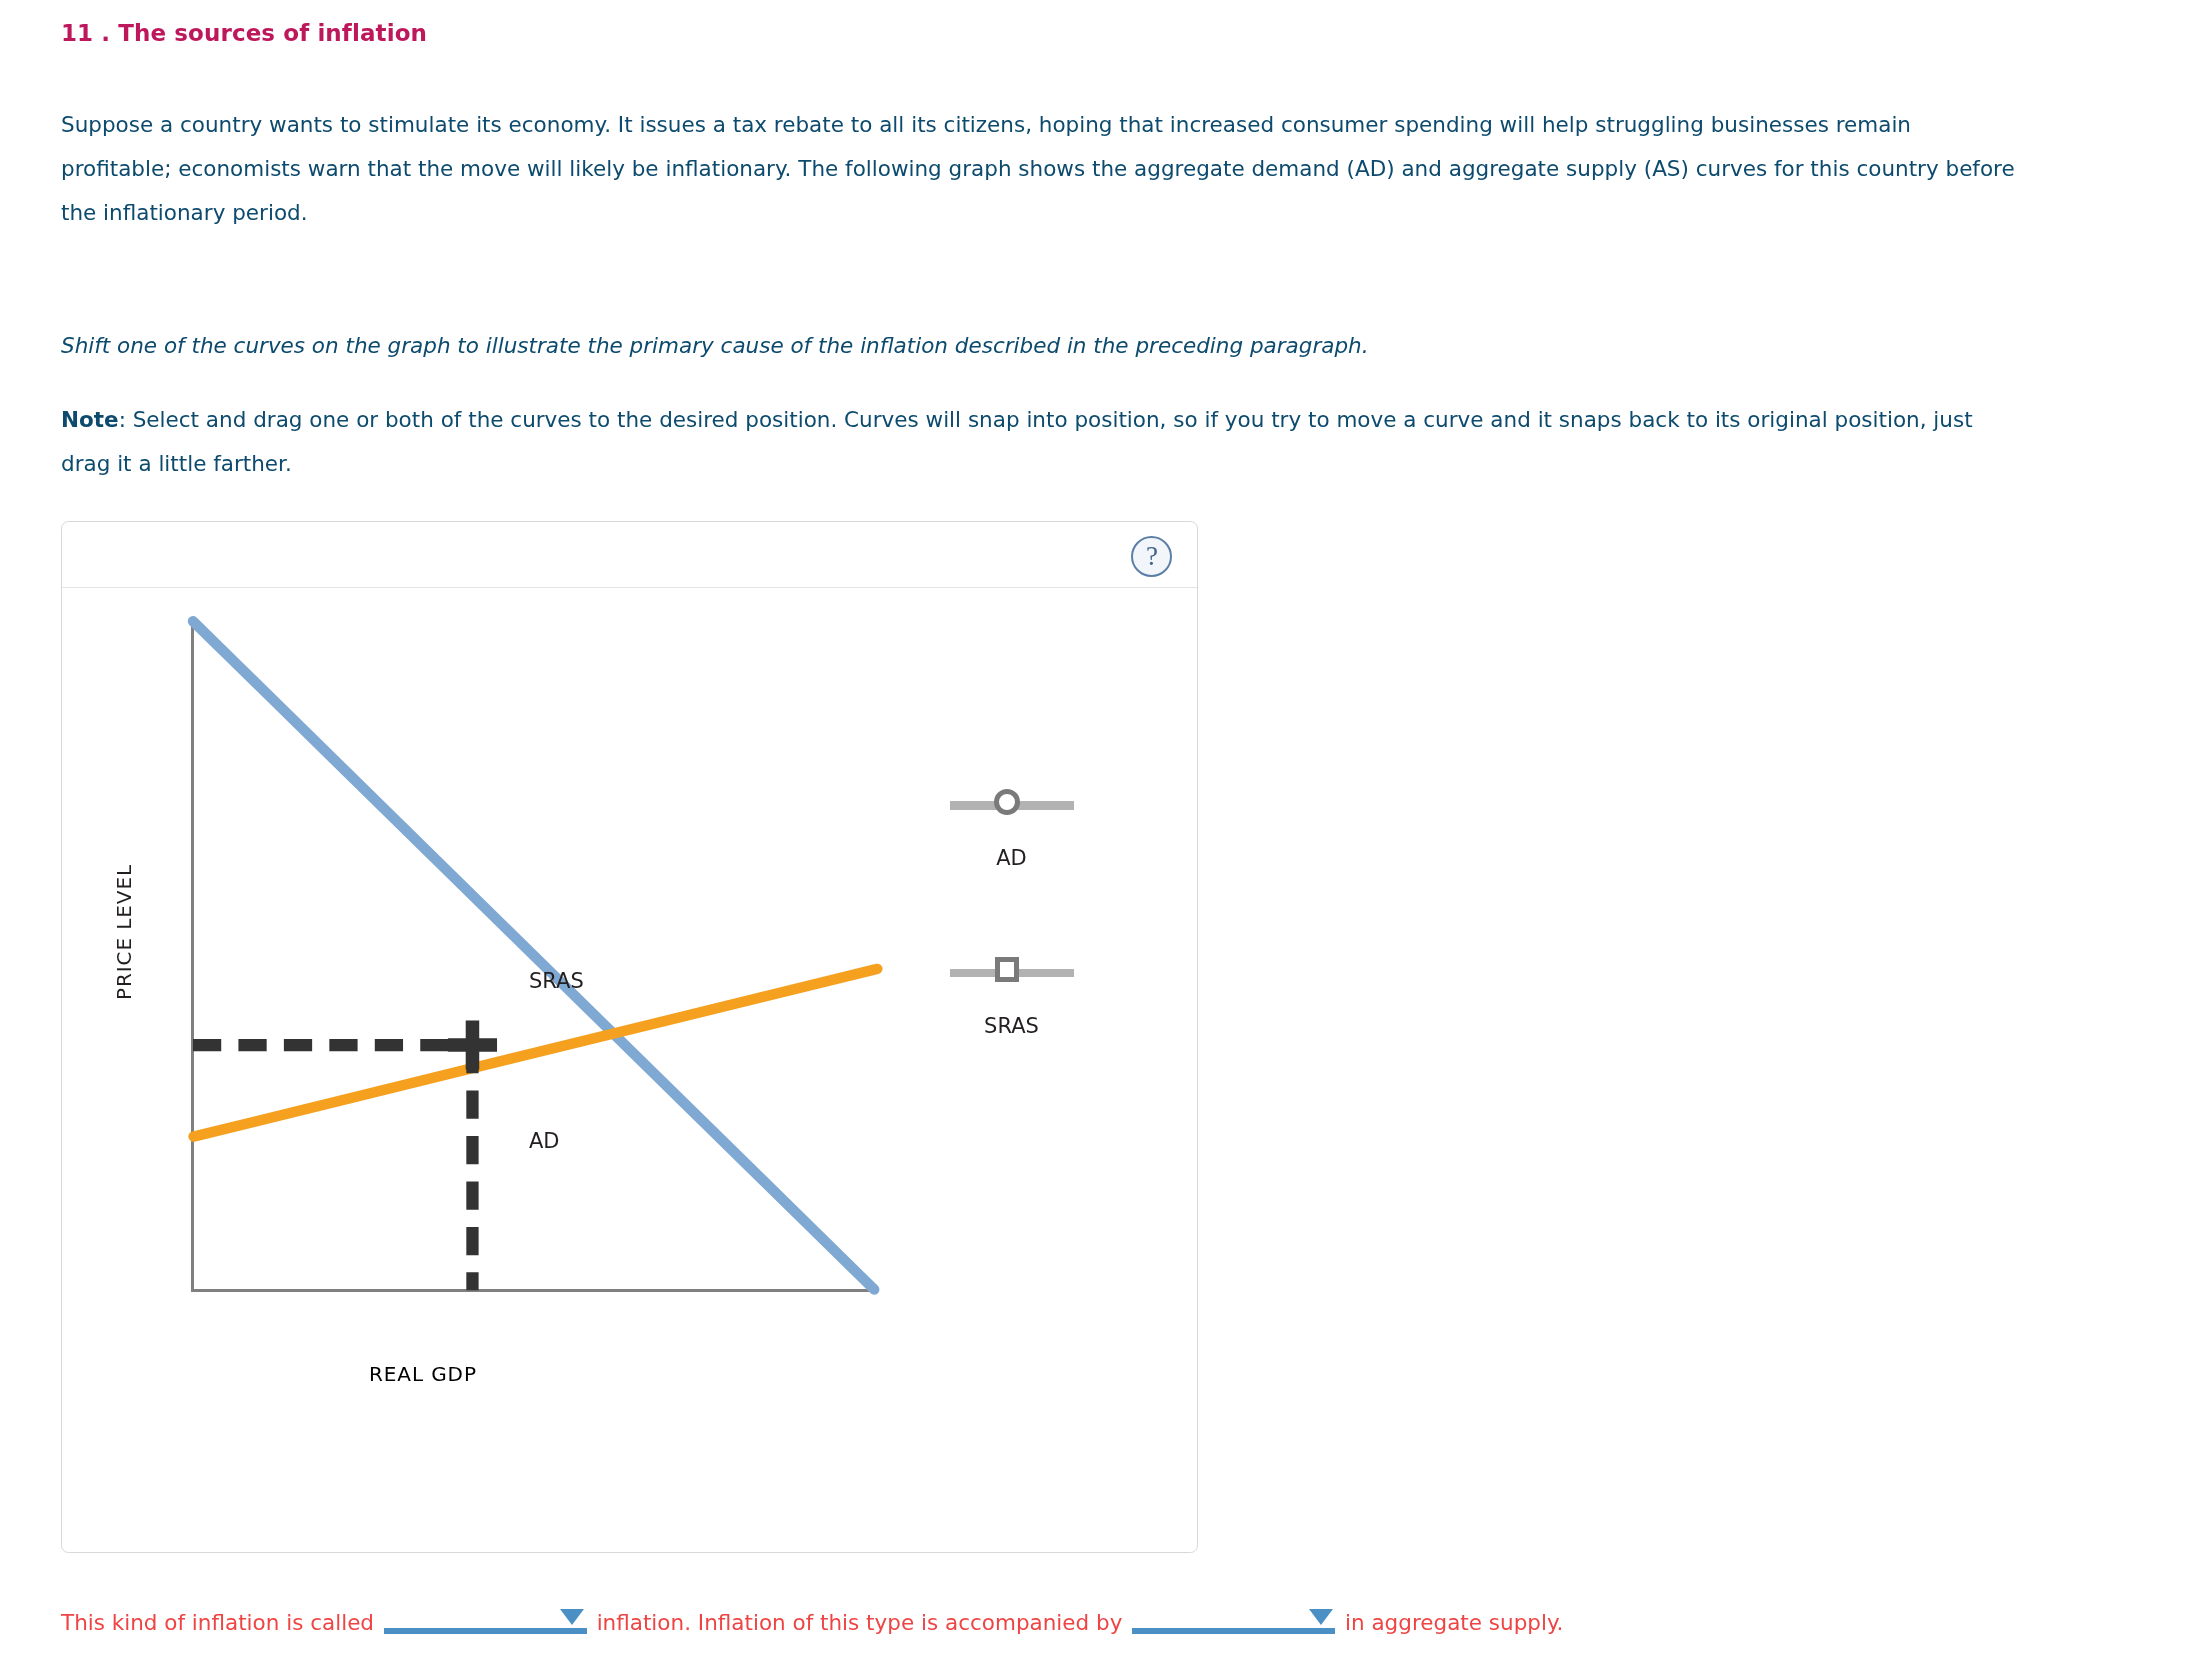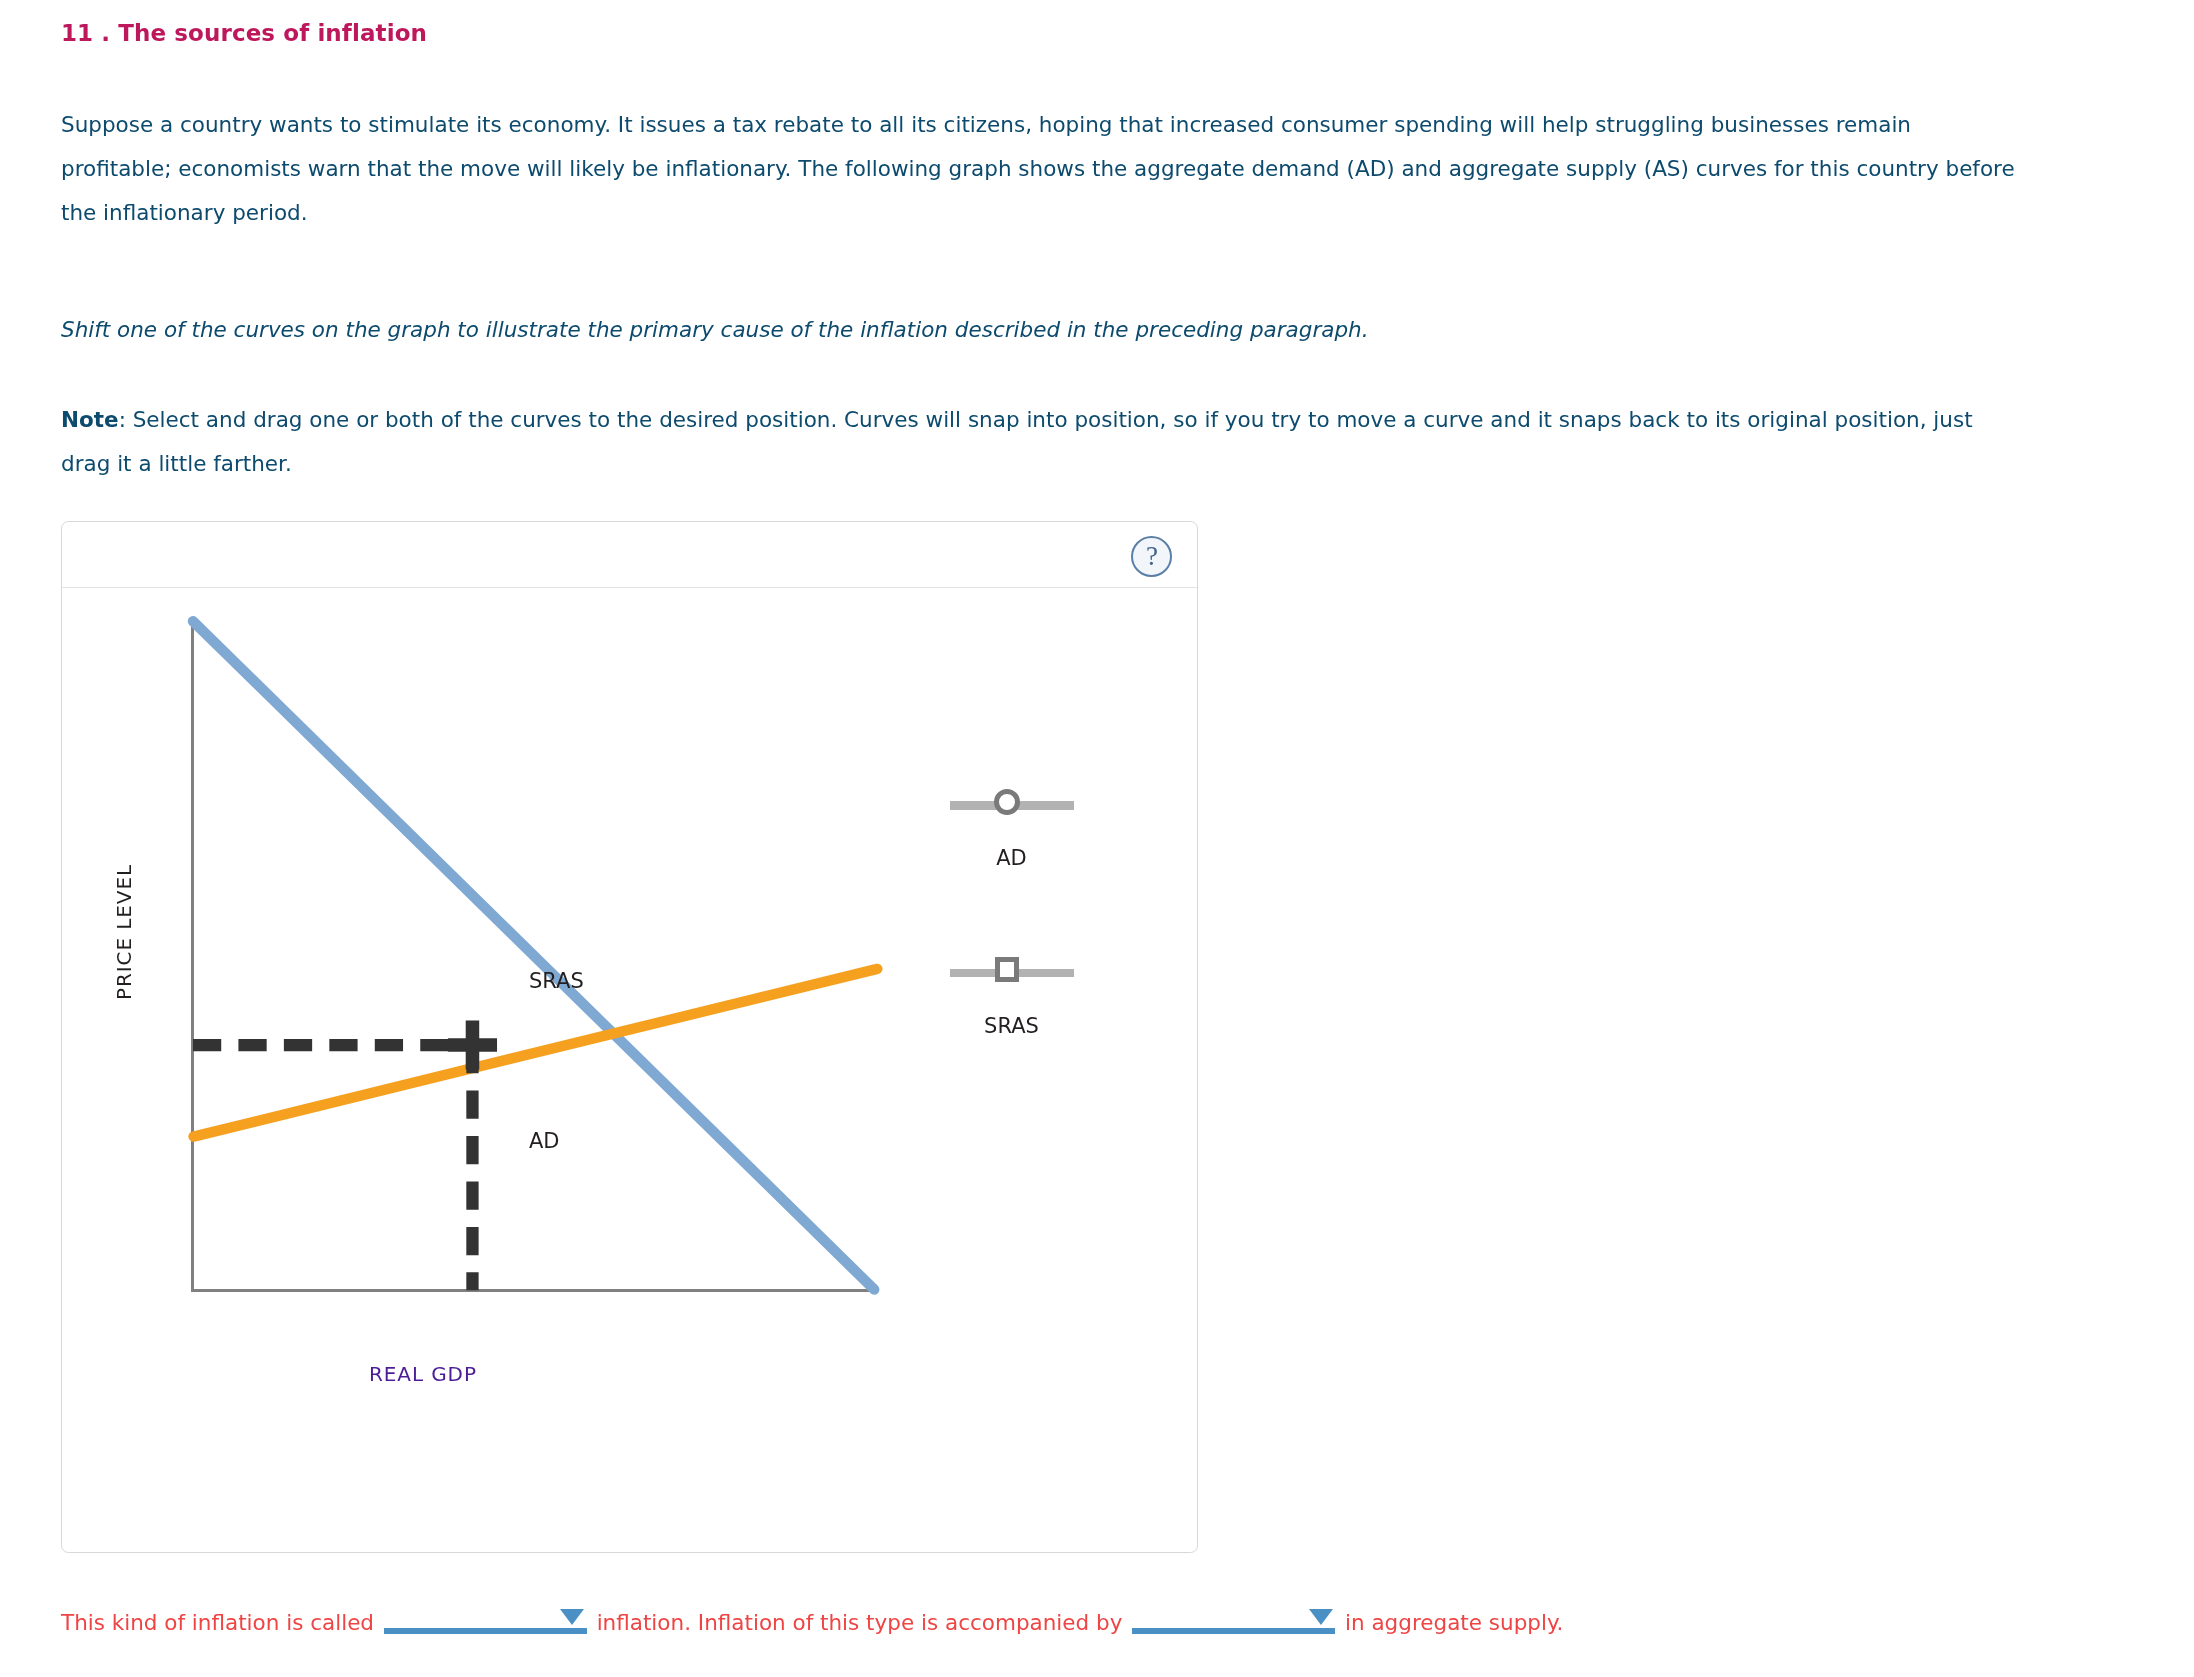--- a/index.html
+++ b/index.html
@@ -32,21 +32,21 @@
   .prose {
     position: absolute;
     left: 61px;
     width: 1954px;
     font-size: 21.5px;
     line-height: 44px;
     color: #0c4a6e;
   }
   #intro-paragraph { top: 103px; }
   #instruction-paragraph {
-    top: 308px;
+    top: 324px;
     font-style: italic;
   }
   #note-paragraph { top: 398px; }
   #note-paragraph .note-strong { font-weight: bold; font-style: normal; text-align: center; }
 
   
   #graph-panel {
     position: absolute;
     left: 61px;
     top: 521px;
@@ -120,21 +120,21 @@
     letter-spacing: 0.9px;
     color: #231f20;
     white-space: nowrap;
   }
   #axis-label-x {
     position: absolute;
     left: 307px;
     top: 774px;
     font-size: 20px;
     letter-spacing: 0.9px;
-    color: #4c1d95;
+    color: #000000;
     white-space: nowrap;
   }
 
   
   #curves-svg {
     position: absolute;
     left: 0;
     top: 0;
     width: 1133px;
     height: 962px;

